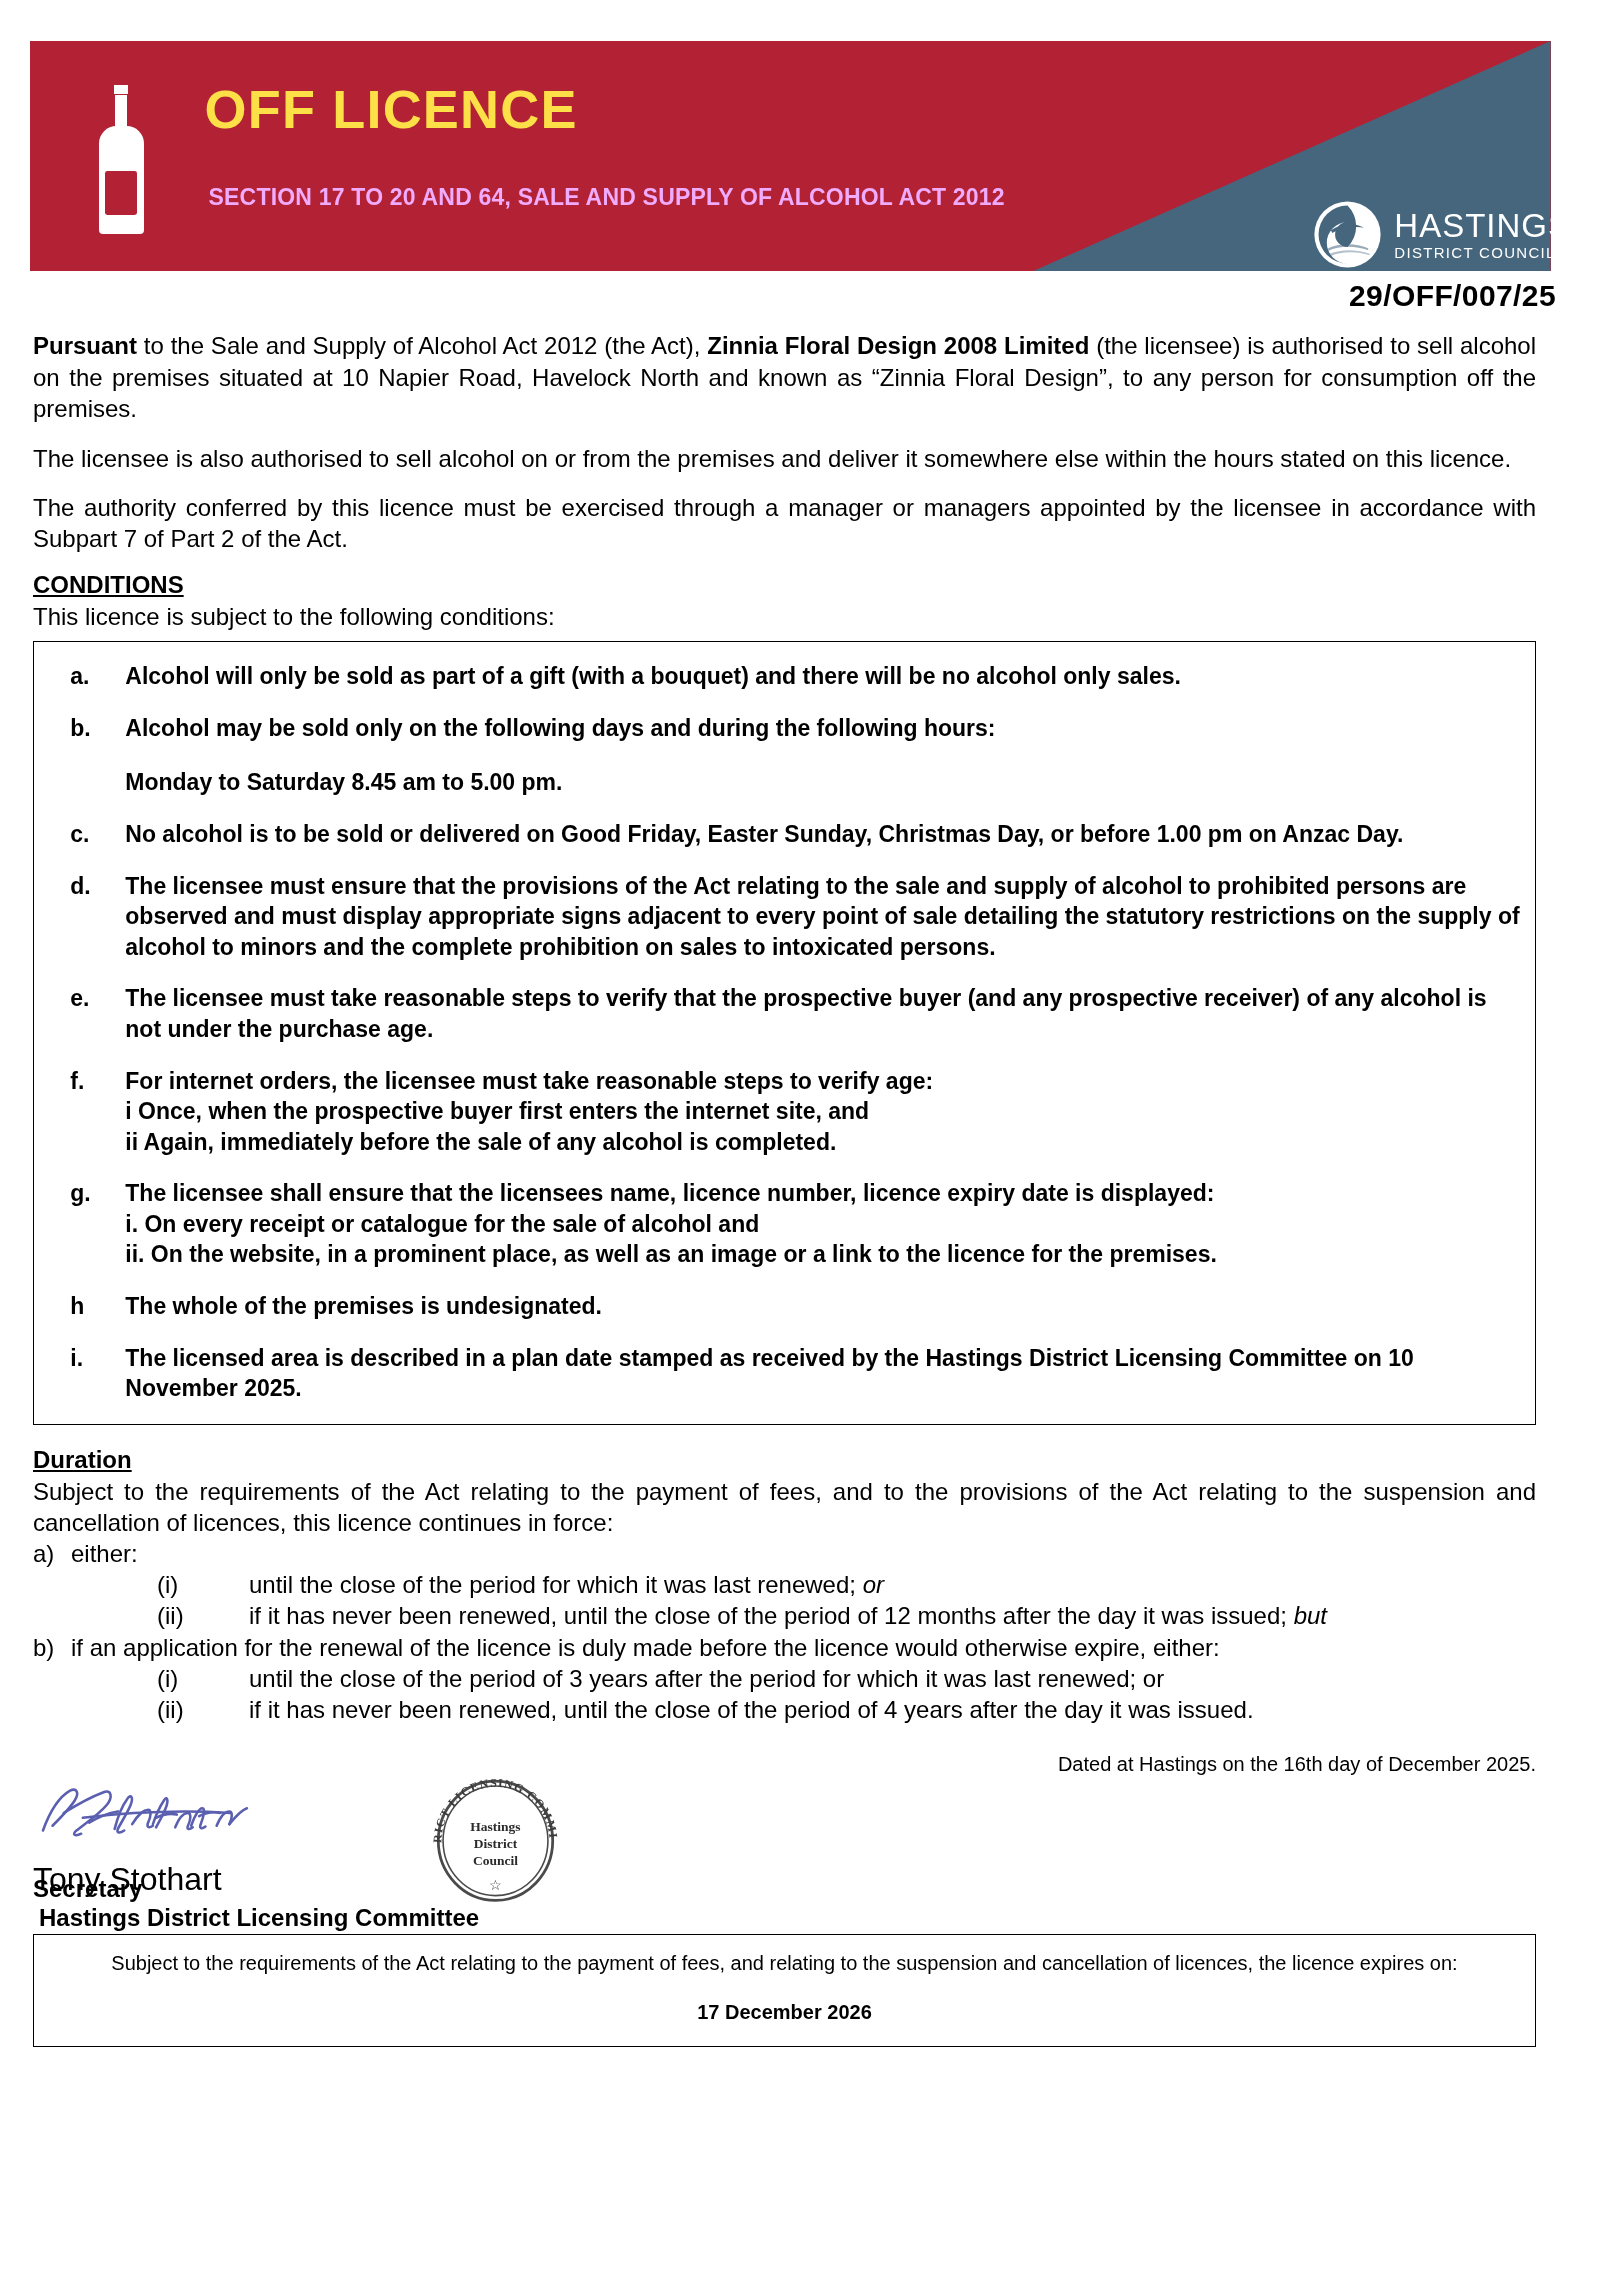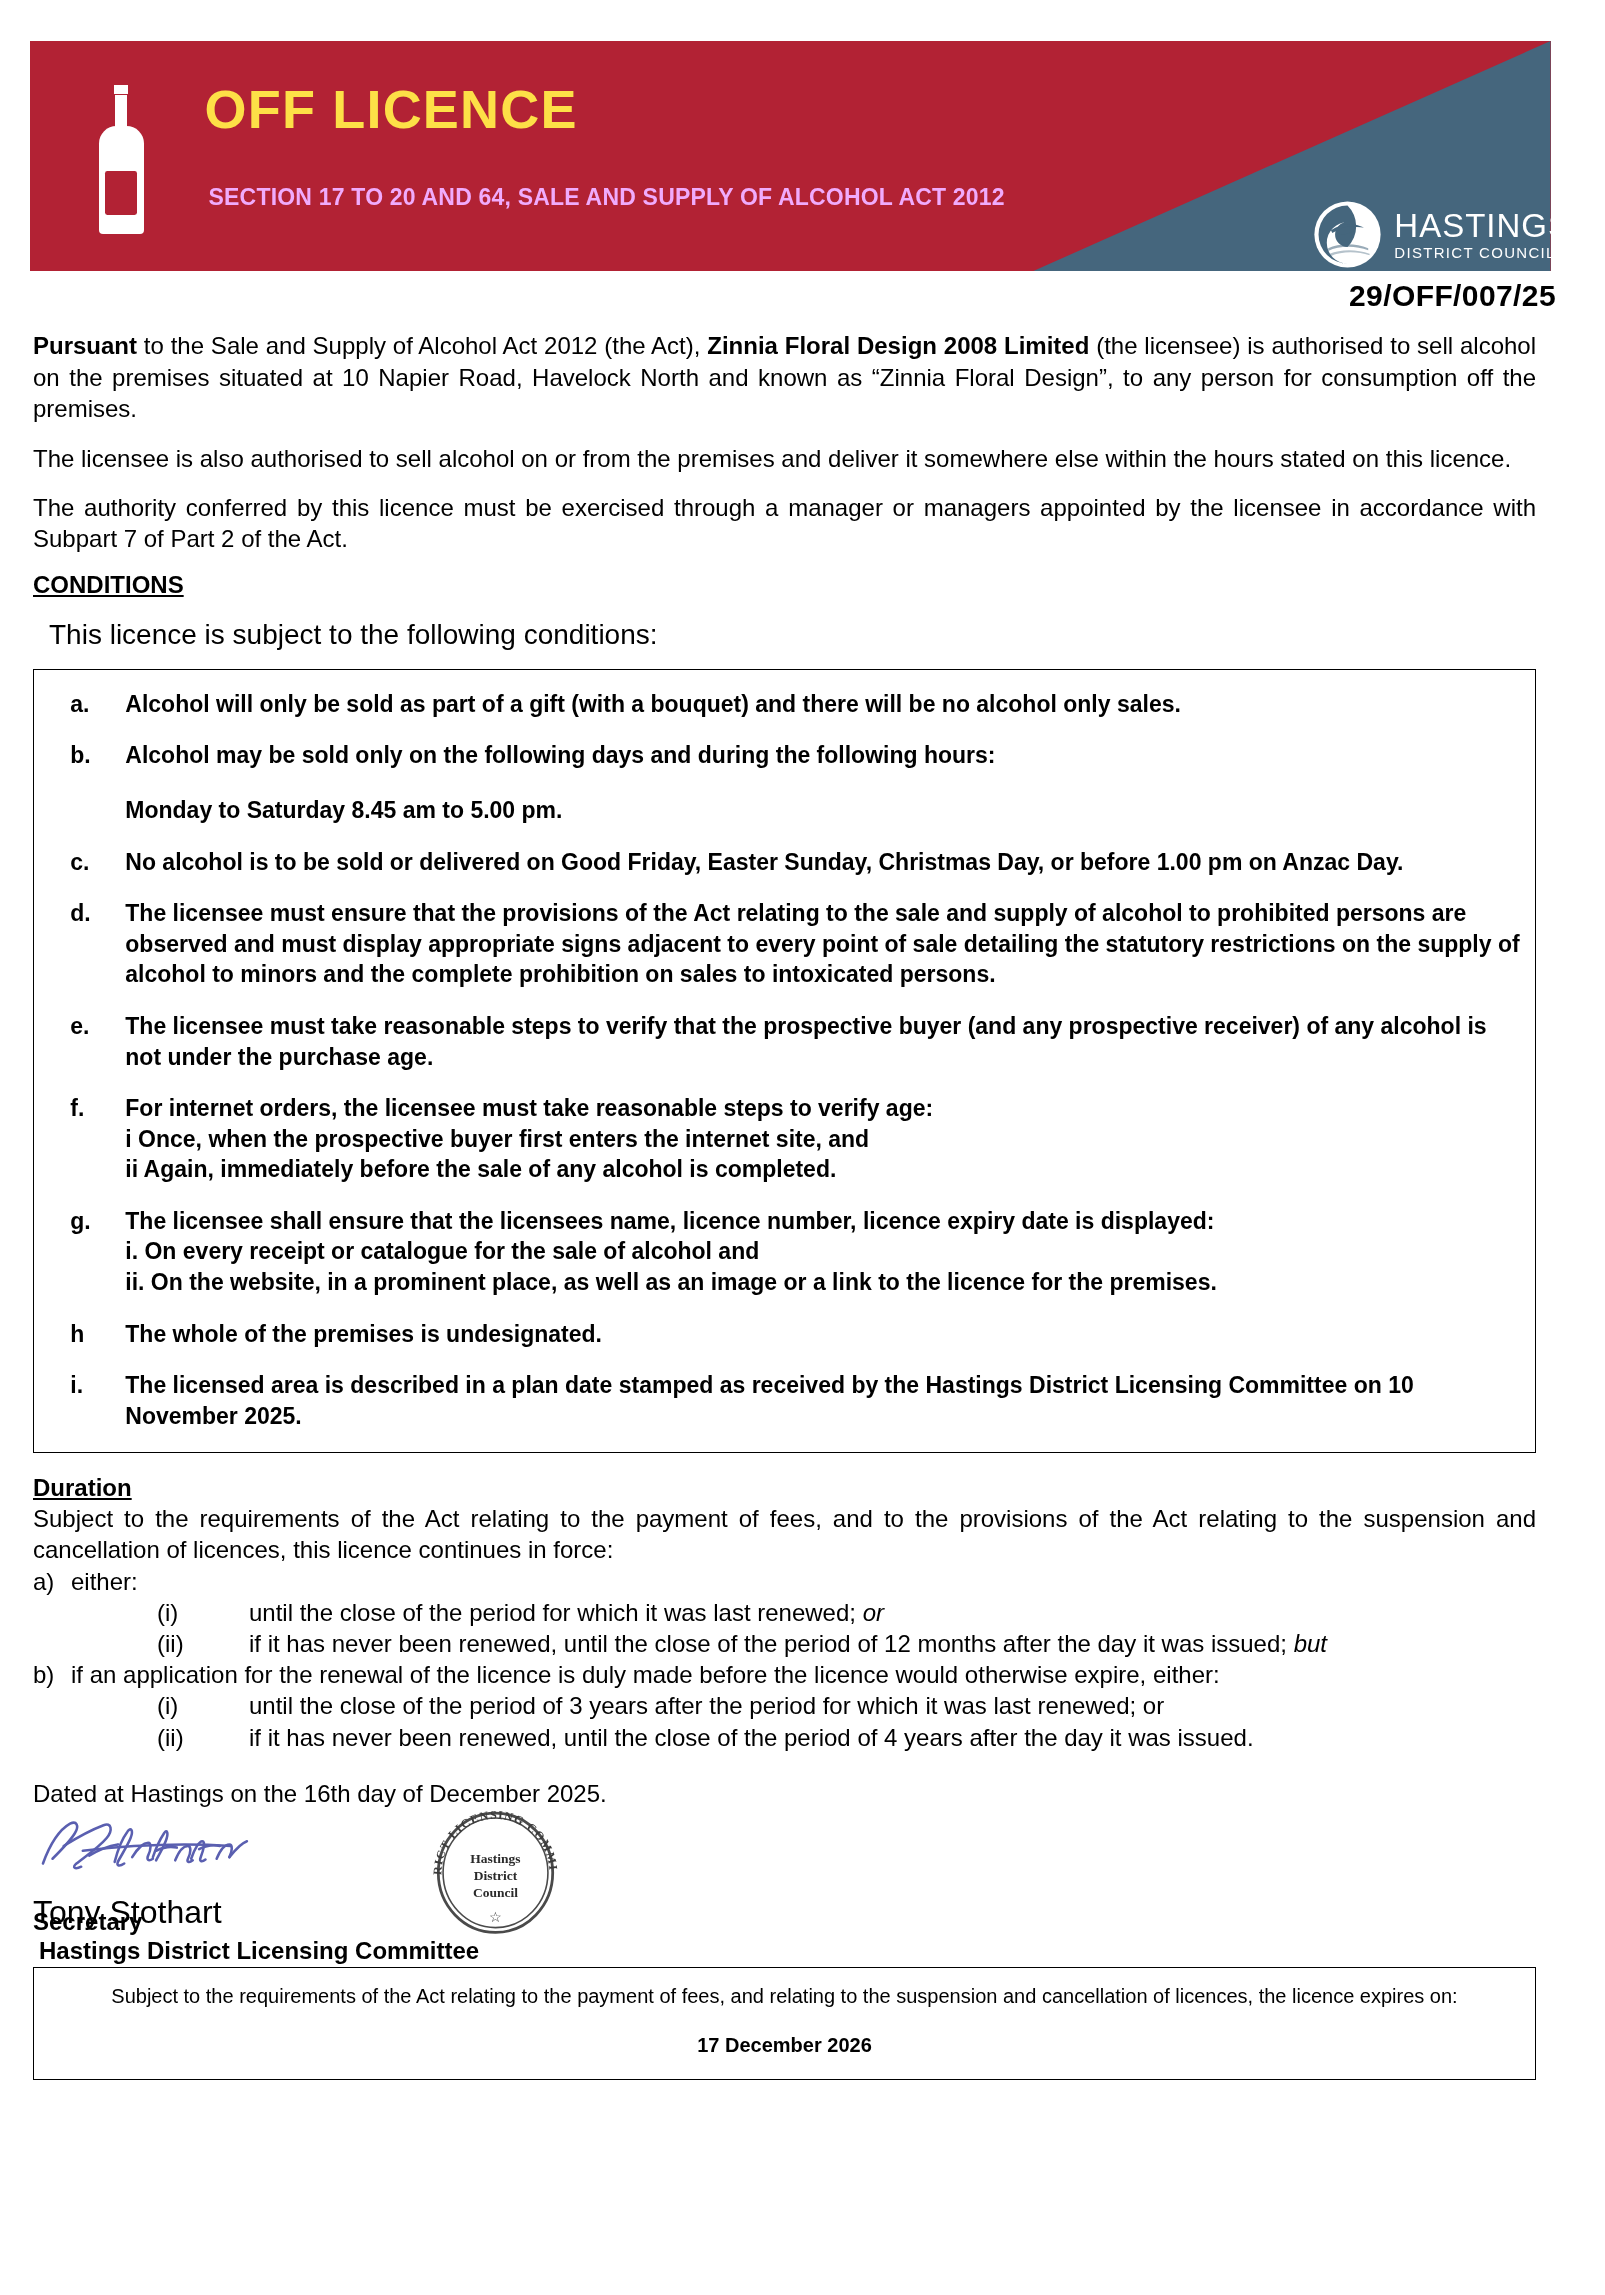--- a/index.html
+++ b/index.html
@@ -144,22 +144,22 @@
   }
   p.body.last { margin-bottom: 14.3px; }
   .h-underline {
     font-size: 24px;
     font-weight: bold;
     text-decoration: underline;
     margin: 0;
     line-height: 1.3;
   }
   .plain-line {
-    font-size: 28px;
-    margin: 16px;
+    font-size: 24px;
+    margin: 0;
     line-height: 1.3;
   }
 
   
   .cond-box {
     border: 1.6px solid #000;
     margin-top: 9.6px;
     padding: 19px 14.3px 17.5px 14.3px;
     box-sizing: border-box;
   }
@@ -208,23 +208,24 @@
     margin: 0;
     display: flex;
     padding-left: 124px;
   }
   .dur-sub .mk { flex: 0 0 92px; }
   .dur-sub .tx { flex: 1 1 auto; }
   em { font-style: italic; text-align: center; }
 
   
   .dated {
-    font-size: 24px;
+    font-size: 20px;
     margin: 25.5px 0 0 0;
     line-height: 1.3;
+    text-align: right;
   }
   .sig-area {
     position: relative;
     height: 140px;
     margin-top: 1.6px;
   }
   .sig-svg { position: absolute; left: 1.6px; top: 3.2px; }
   .stamp-svg { position: absolute; left: 391px; top: -9.6px; }
   .sig-name {
     position: absolute;

